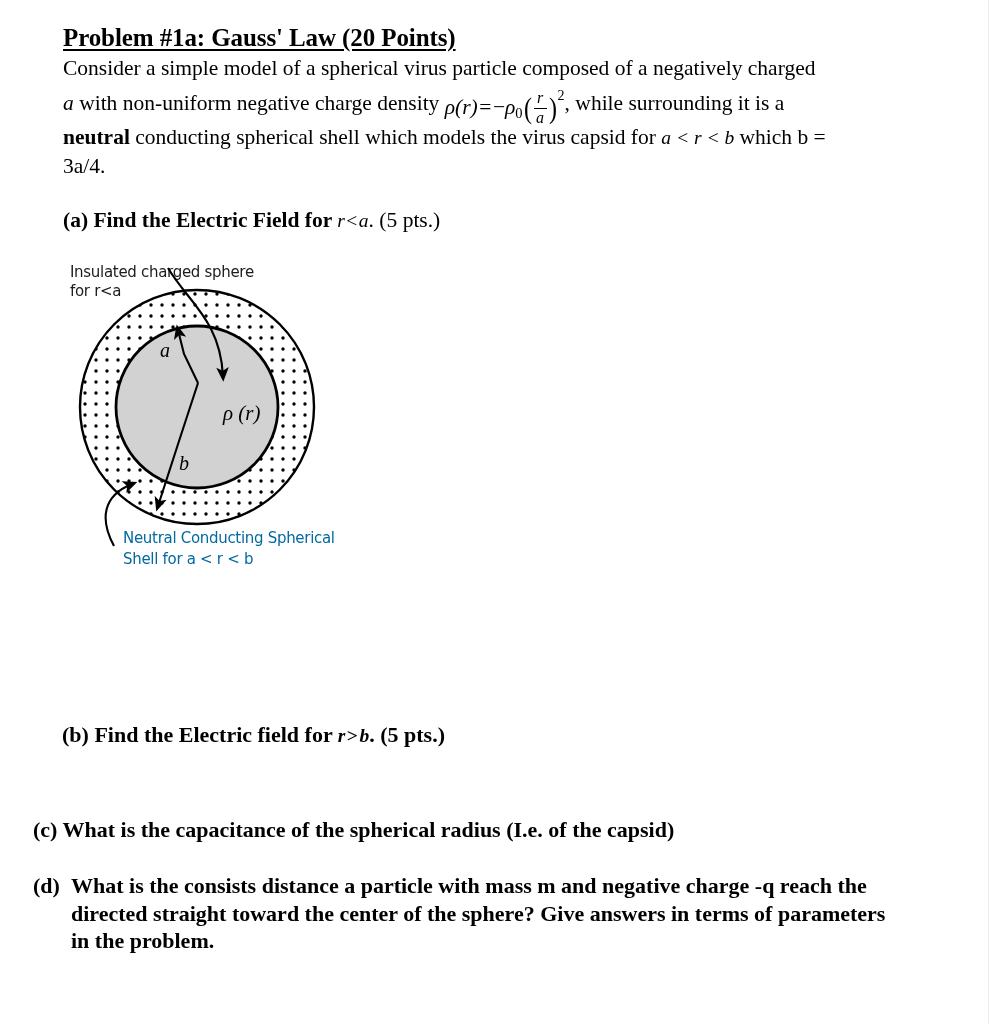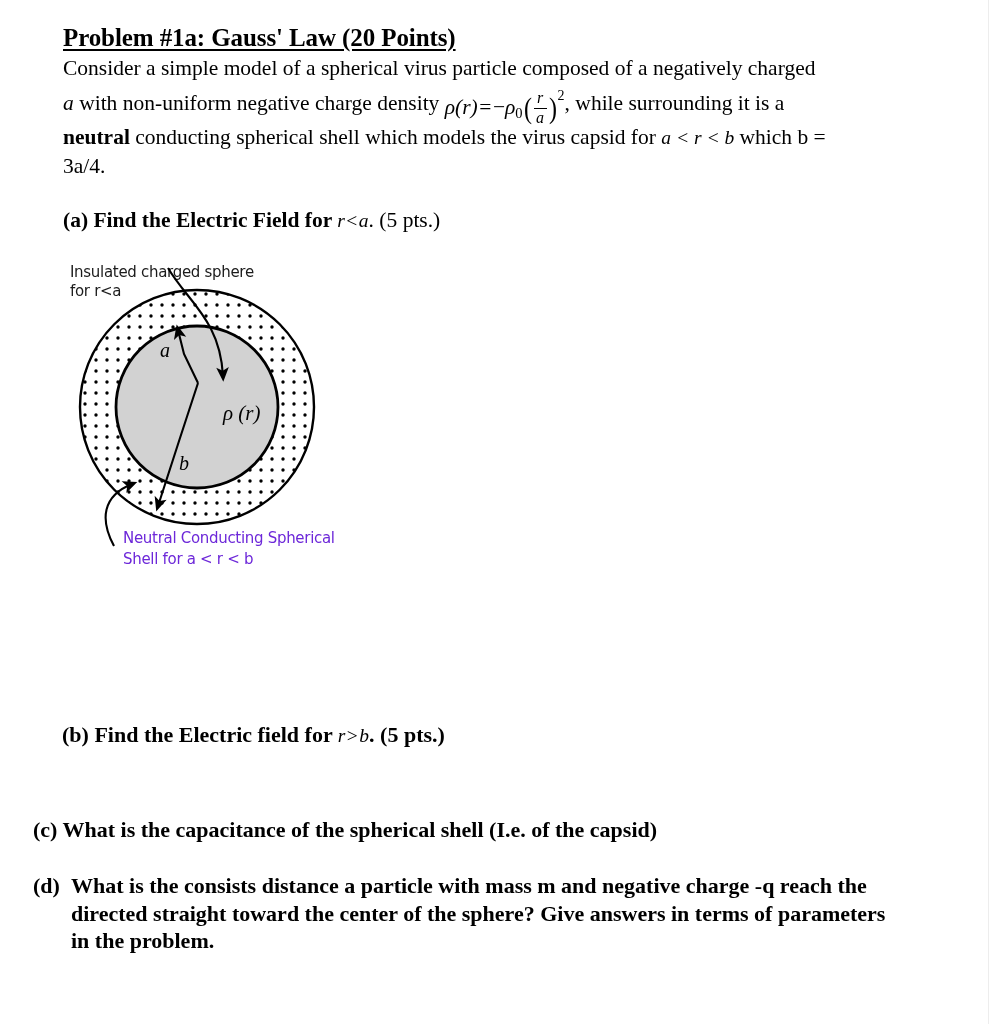--- a/index.html
+++ b/index.html
@@ -137,21 +137,21 @@
   .pts { font-weight: normal; }
 
   .part-b {
     position: absolute;
     left: 62px;
     top: 722px;
     font-size: 22px;
     font-weight: bold;
     white-space: nowrap;
   }
-  .part-b .mi { font-weight: normal; }
+  .part-b .mi { font-weight: bold; }
 
   .part-c {
     position: absolute;
     left: 33px;
     top: 817px;
     font-size: 22px;
     font-weight: bold;
     white-space: nowrap;
   }
 
@@ -196,21 +196,21 @@
     color: #1b1b1b;
     letter-spacing: -0.3px;
   }
   .fig-label-bottom {
     position: absolute;
     left: 63px;
     top: 270px;
     font-family: "DejaVu Sans", sans-serif;
     font-size: 15px;
     line-height: 21px;
-    color: #6d28d9;
+    color: #0369a1;
     letter-spacing: -0.3px;
   }
   .fig-svg {
     position: absolute;
     left: 0;
     top: 0;
   }
   .mlabel {
     font-family: "Liberation Serif", serif;
     font-style: italic;
@@ -309,21 +309,21 @@
     </div>
   </div>
 
   <div class="part-b">
     <span>(b) Find the Electric field for</span>
     <span class="mi mi-sm"><span>r</span><span class="mrel">&gt;</span><span>b</span></span><span>.  (5 pts.)</span>
   </div>
 
   <div class="part-c">
     <span>(c)</span>
-    <span>What is the capacitance of the spherical shell (I.e. of the capsid)</span>
+    <span>What is the capacitance of the spherical radius (I.e. of the capsid)</span>
   </div>
 
   <div class="part-d">
     <span class="dlabel">(d)</span>
     <div class="dbody">
       <div>What is the consists distance a particle with mass m and negative charge -q reach the</div>
       <div>directed straight toward the center of the sphere? Give answers in terms of parameters</div>
       <div>in the problem.</div>
     </div>
   </div>

